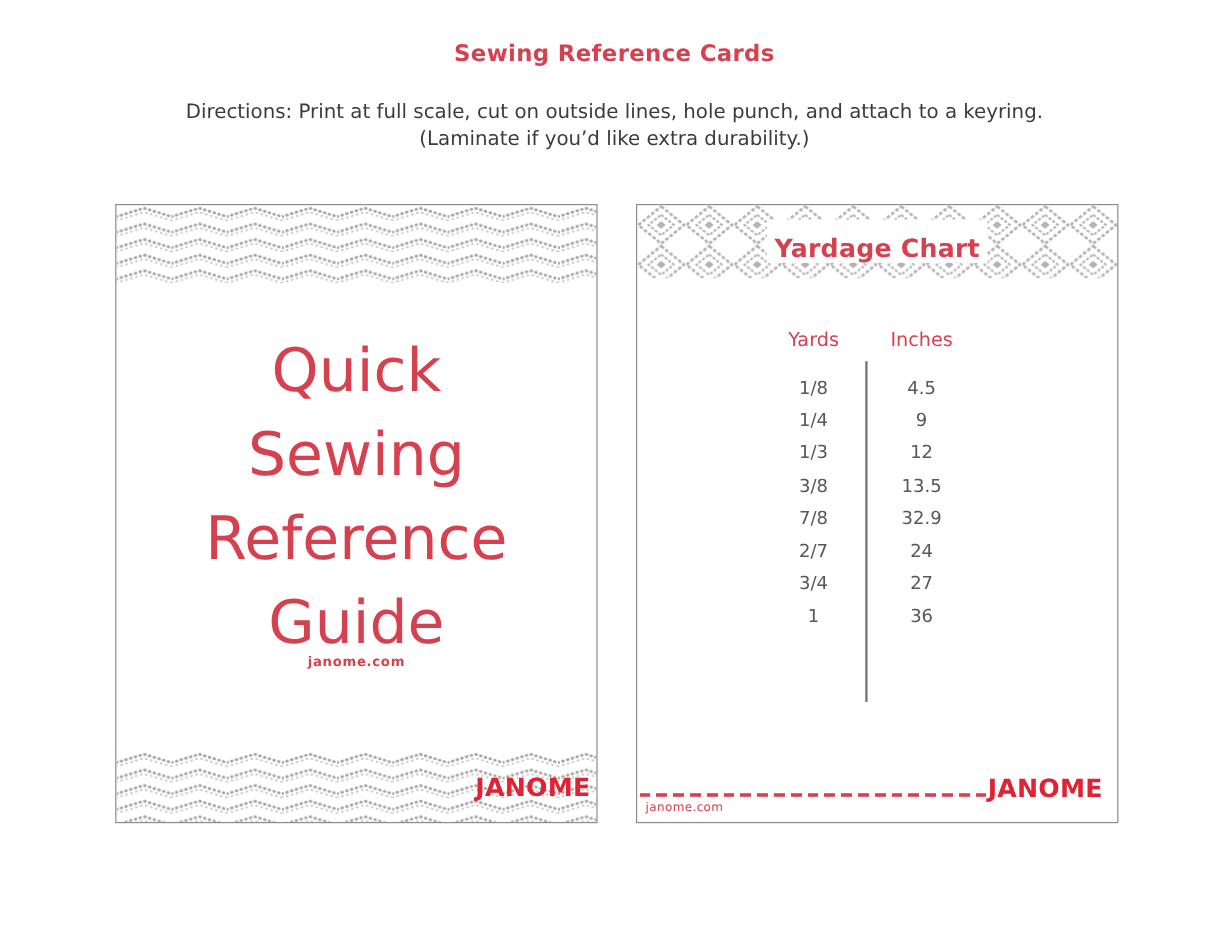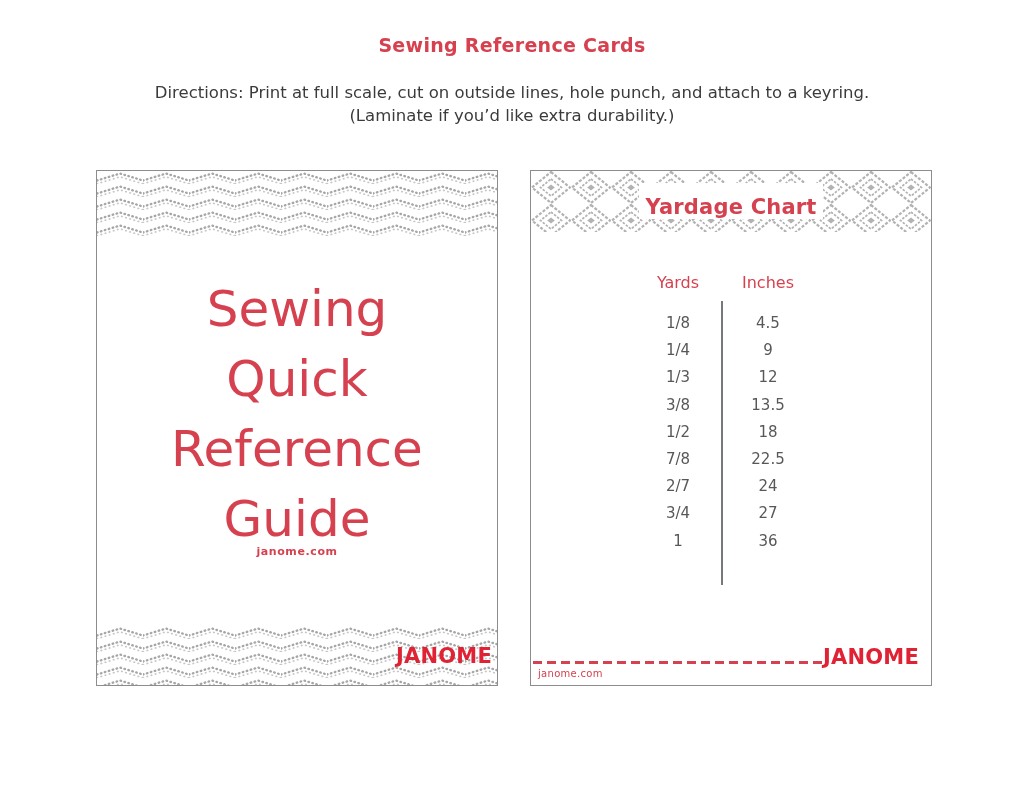--- a/index.html
+++ b/index.html
@@ -104,22 +104,22 @@
   </div>
 
   <div class="card card-left">
     <div class="band band-top-left">
       <svg width="400" height="65">
           <rect width="400" height="65" fill="url(#chev)"></rect>
         </svg>
     </div>
 
     <div class="left-title">
+      <div>Quick</div>
       <div>Sewing</div>
-      <div>Quick</div>
       <div>Reference</div>
       <div>Guide</div>
     </div>
 
     <div class="left-site">janome.com</div>
 
     <div class="band band-bottom-left">
       <svg width="400" height="59">
           <rect width="400" height="59" fill="url(#chev)"></rect>
         </svg>
@@ -156,26 +156,22 @@
         </div>
       <div class="trow">
           <span>1/3</span>
           <span>12</span>
         </div>
       <div class="trow">
           <span>3/8</span>
           <span>13.5</span>
         </div>
       <div class="trow">
-          <span>1/2</span>
-          <span>18</span>
-        </div>
-      <div class="trow">
           <span>7/8</span>
-          <span>22.5</span>
+          <span>32.9</span>
         </div>
       <div class="trow">
           <span>2/7</span>
           <span>24</span>
         </div>
       <div class="trow">
           <span>3/4</span>
           <span>27</span>
         </div>
       <div class="trow">

